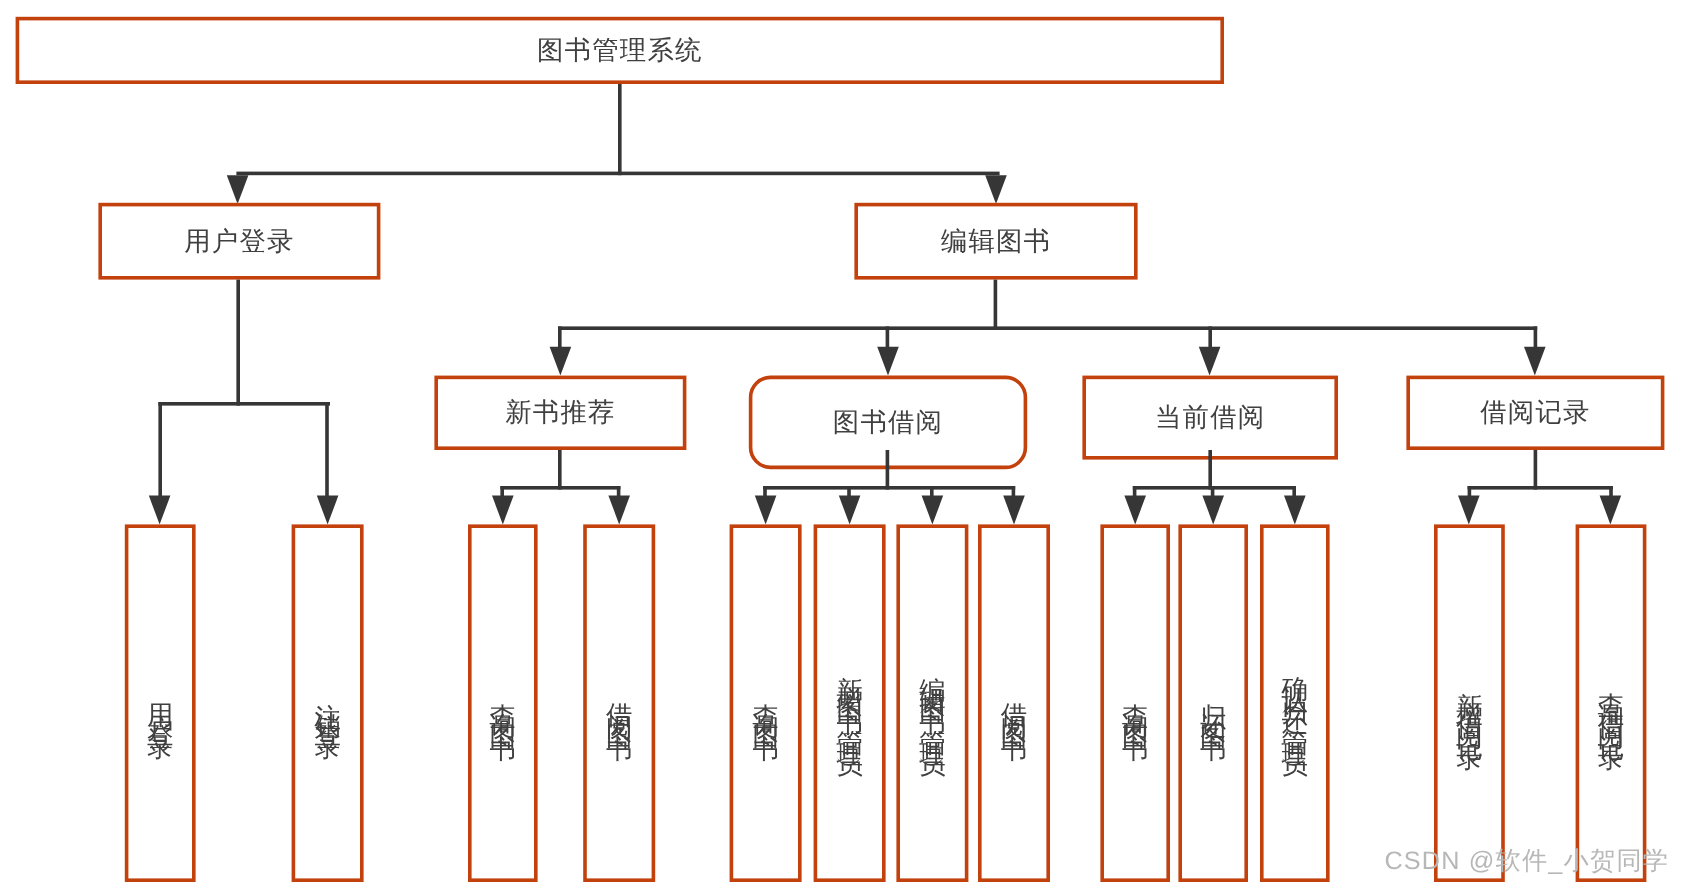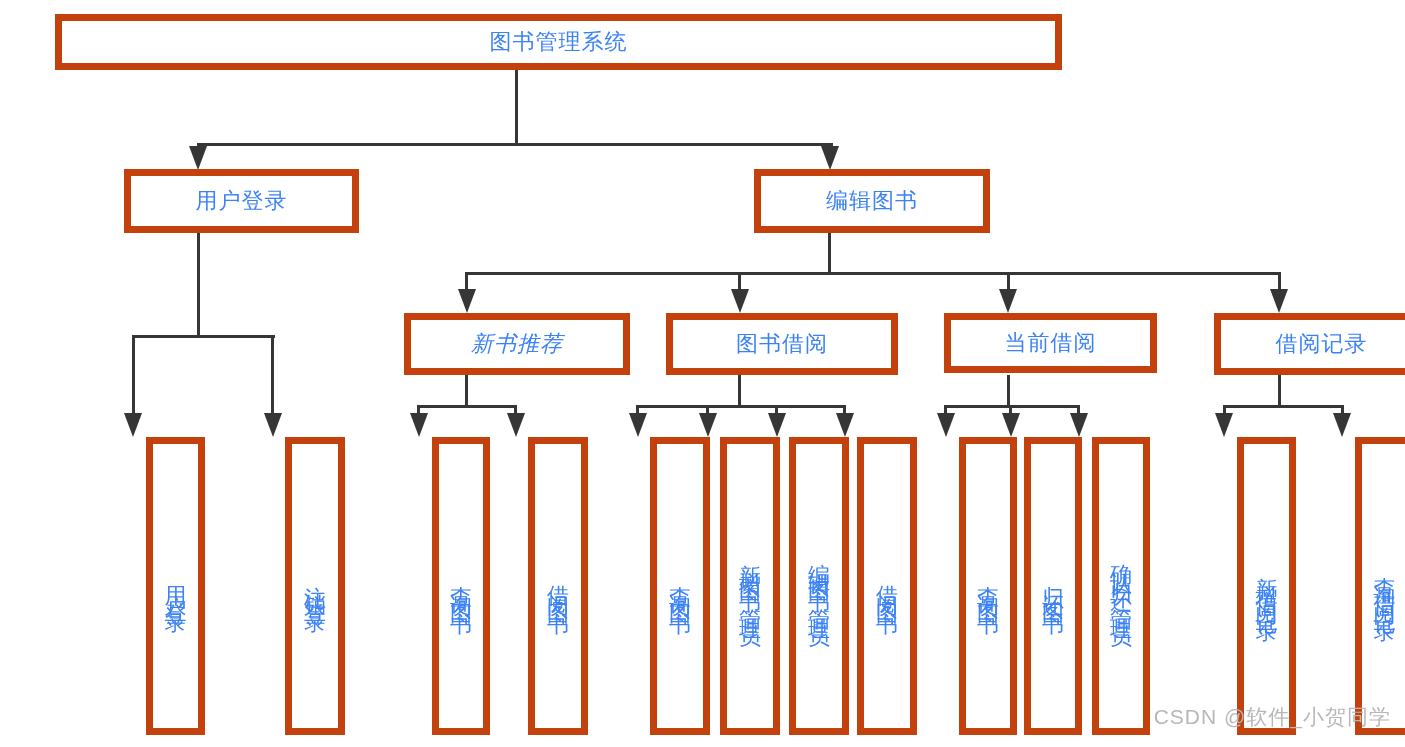--- a/index.html
+++ b/index.html
@@ -11,30 +11,29 @@
   #stage {
     position: relative;
     width: 1405px;
     height: 747px;
     background: #ffffff;
     overflow: hidden;
   }
   .box {
     position: absolute;
     box-sizing: border-box;
-    border: 7px solid #c2410c;
+    border: 3px solid #c2410c;
     background: #ffffff;
     display: flex;
     align-items: center;
     justify-content: center;
-    color: #3b82f6;
+    color: #404040;
     font-size: 22px;
     letter-spacing: 1px;
     text-align: center;
-    margin-left: 42px;
   }
   .vbox {
     writing-mode: vertical-rl;
     text-orientation: mixed;
     letter-spacing: 9px;
     font-size: 22px;
   }
   .vline {
     position: absolute;
     width: 3px;
@@ -95,27 +94,27 @@
   <div class="hline" style="left:465px; top:272px; width:816px;"></div>
   <div class="vline" style="left:465px; top:272px; height:23px;"></div>
   <div class="vline" style="left:738px; top:272px; height:23px;"></div>
   <div class="vline" style="left:1007px; top:272px; height:23px;"></div>
   <div class="vline" style="left:1278px; top:272px; height:23px;"></div>
   <div class="arrow" style="left:458px; top:289px;"></div>
   <div class="arrow" style="left:731px; top:289px;"></div>
   <div class="arrow" style="left:999px; top:289px;"></div>
   <div class="arrow" style="left:1270px; top:289px;"></div>
 
-  <div class="box" style="left:362px; top:313px; width:226px; height:62px;font-style:italic;">
+  <div class="box" style="left:362px; top:313px; width:210px; height:62px;">
     <span>新书推荐</span>
   </div>
-  <div class="box" style="left:624px; top:313px; width:232px; height:62px;">
+  <div class="box" style="left:624px; top:313px; width:232px; height:78px;border-radius:18px;">
     <span>图书借阅</span>
   </div>
-  <div class="box" style="left:902px; top:313px; width:213px; height:60px;">
+  <div class="box" style="left:902px; top:313px; width:213px; height:70px;">
     <span>当前借阅</span>
   </div>
   <div class="box" style="left:1172px; top:313px; width:215px; height:62px;">
     <span>借阅记录</span>
   </div>
 
   <div class="vline" style="left:465px; top:375px; height:33px;"></div>
   <div class="hline" style="left:417px; top:405px; width:100px;"></div>
   <div class="vline" style="left:417px; top:405px; height:13px;"></div>
   <div class="vline" style="left:514px; top:405px; height:13px;"></div>

